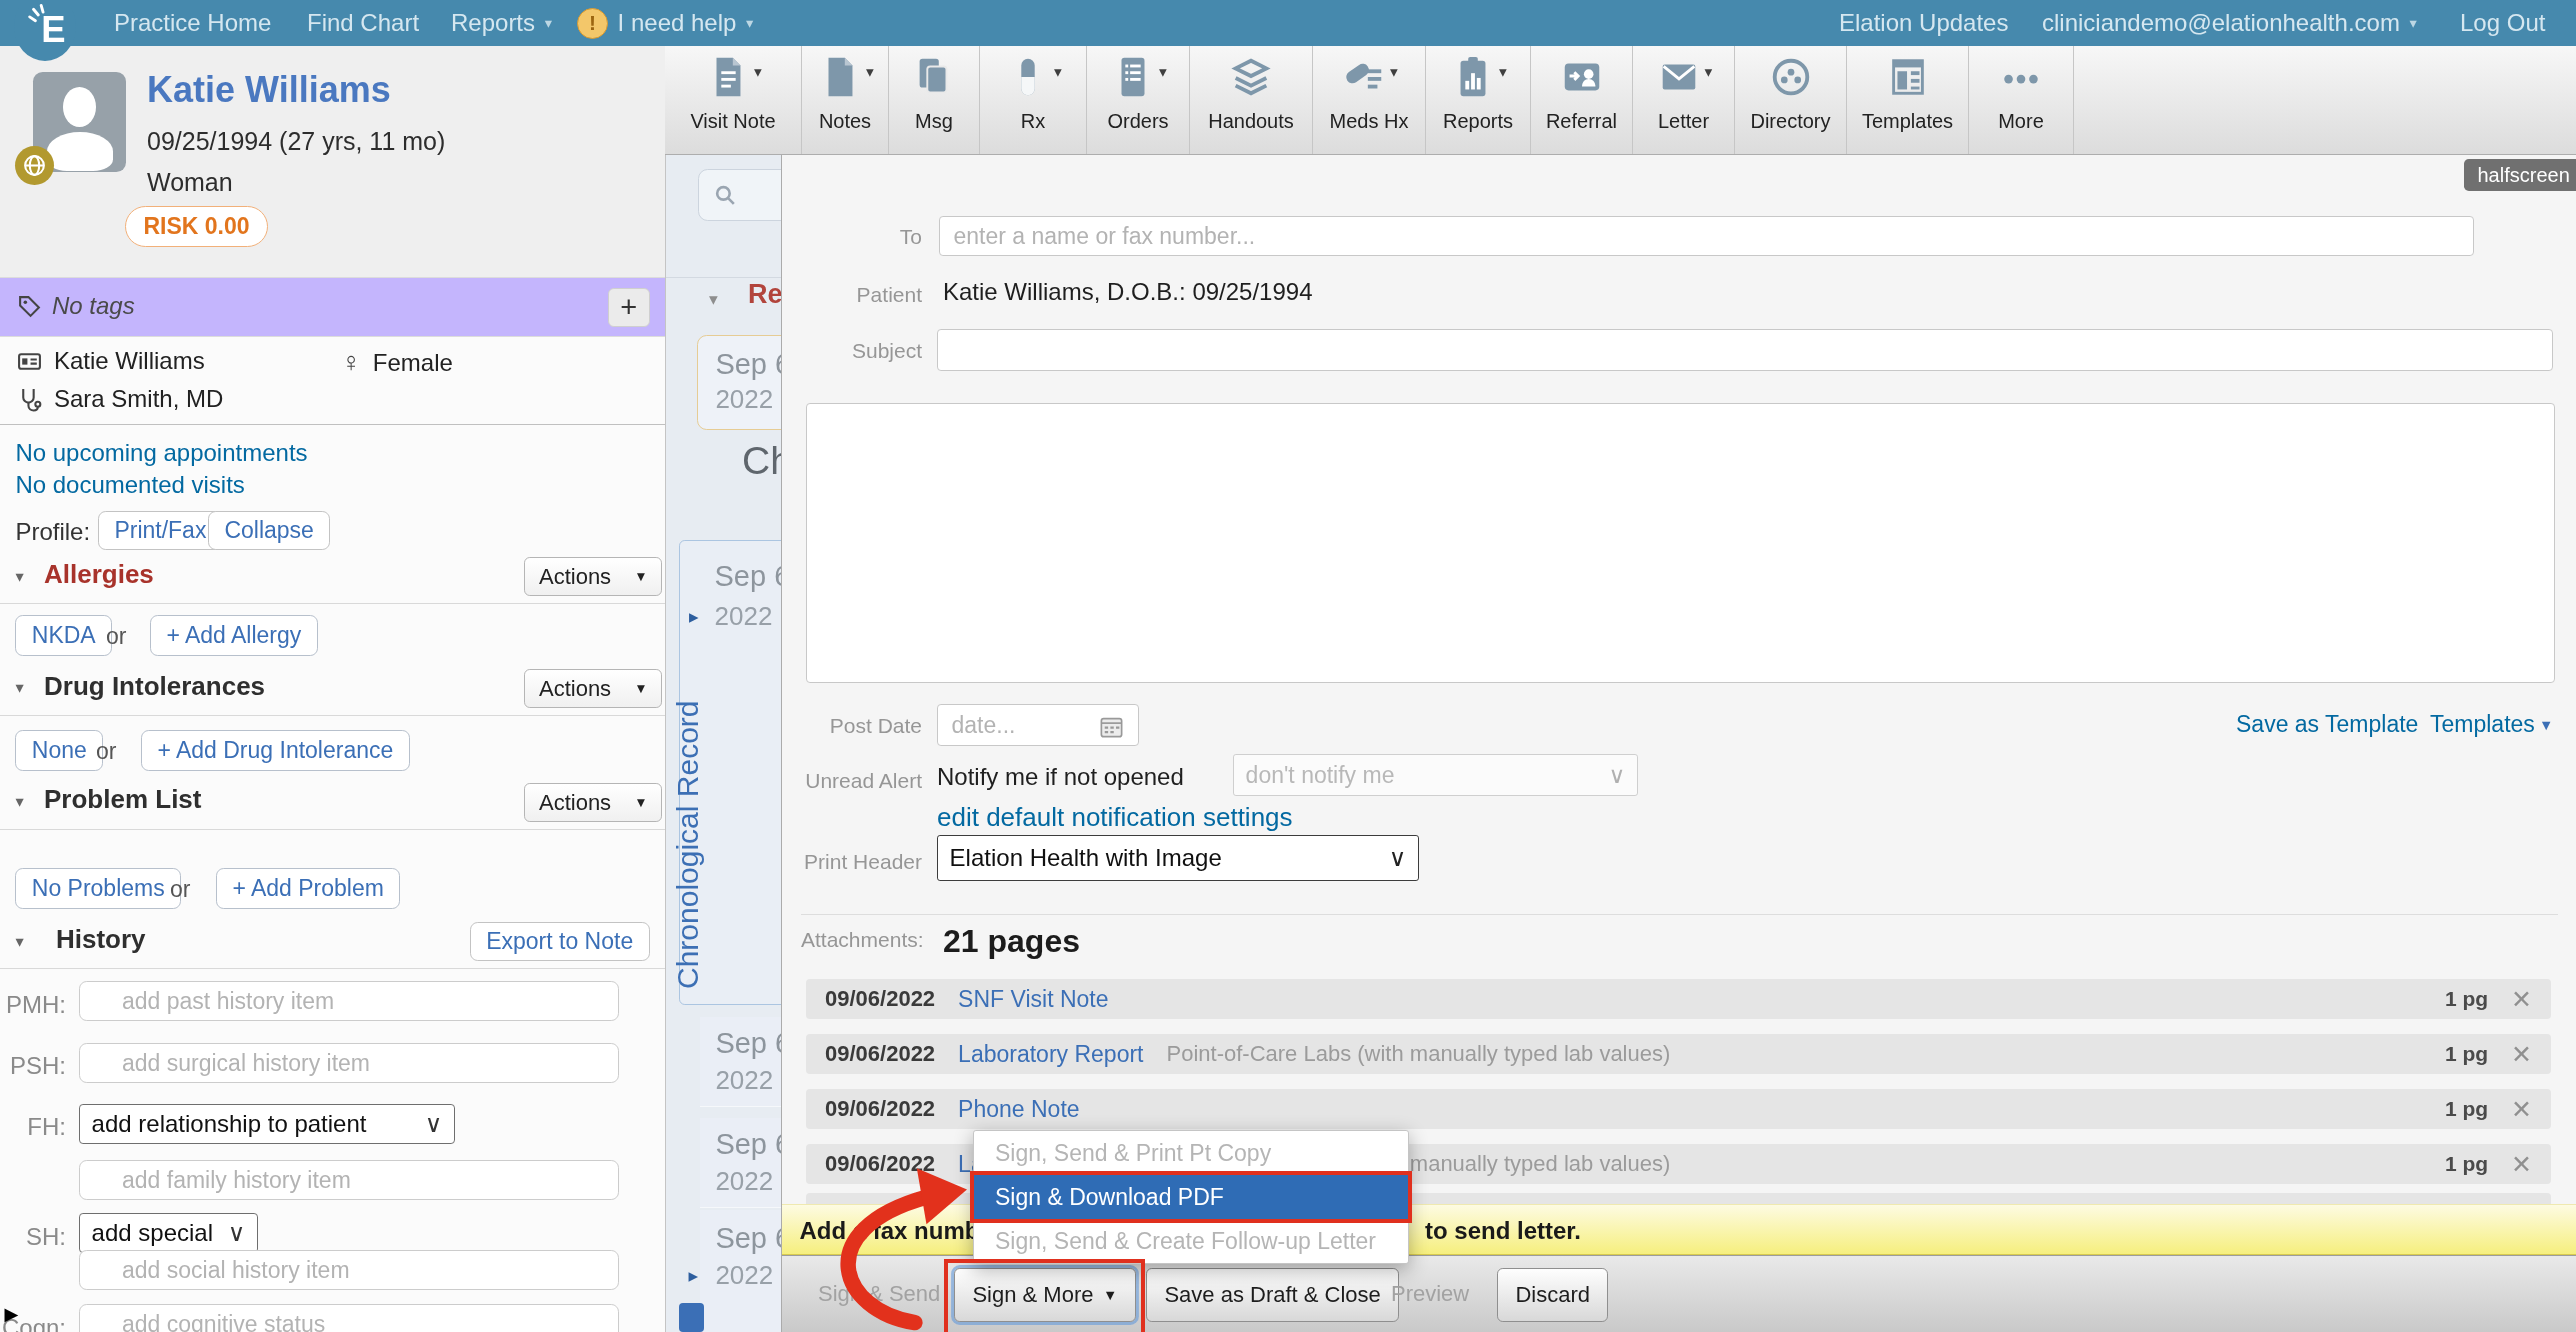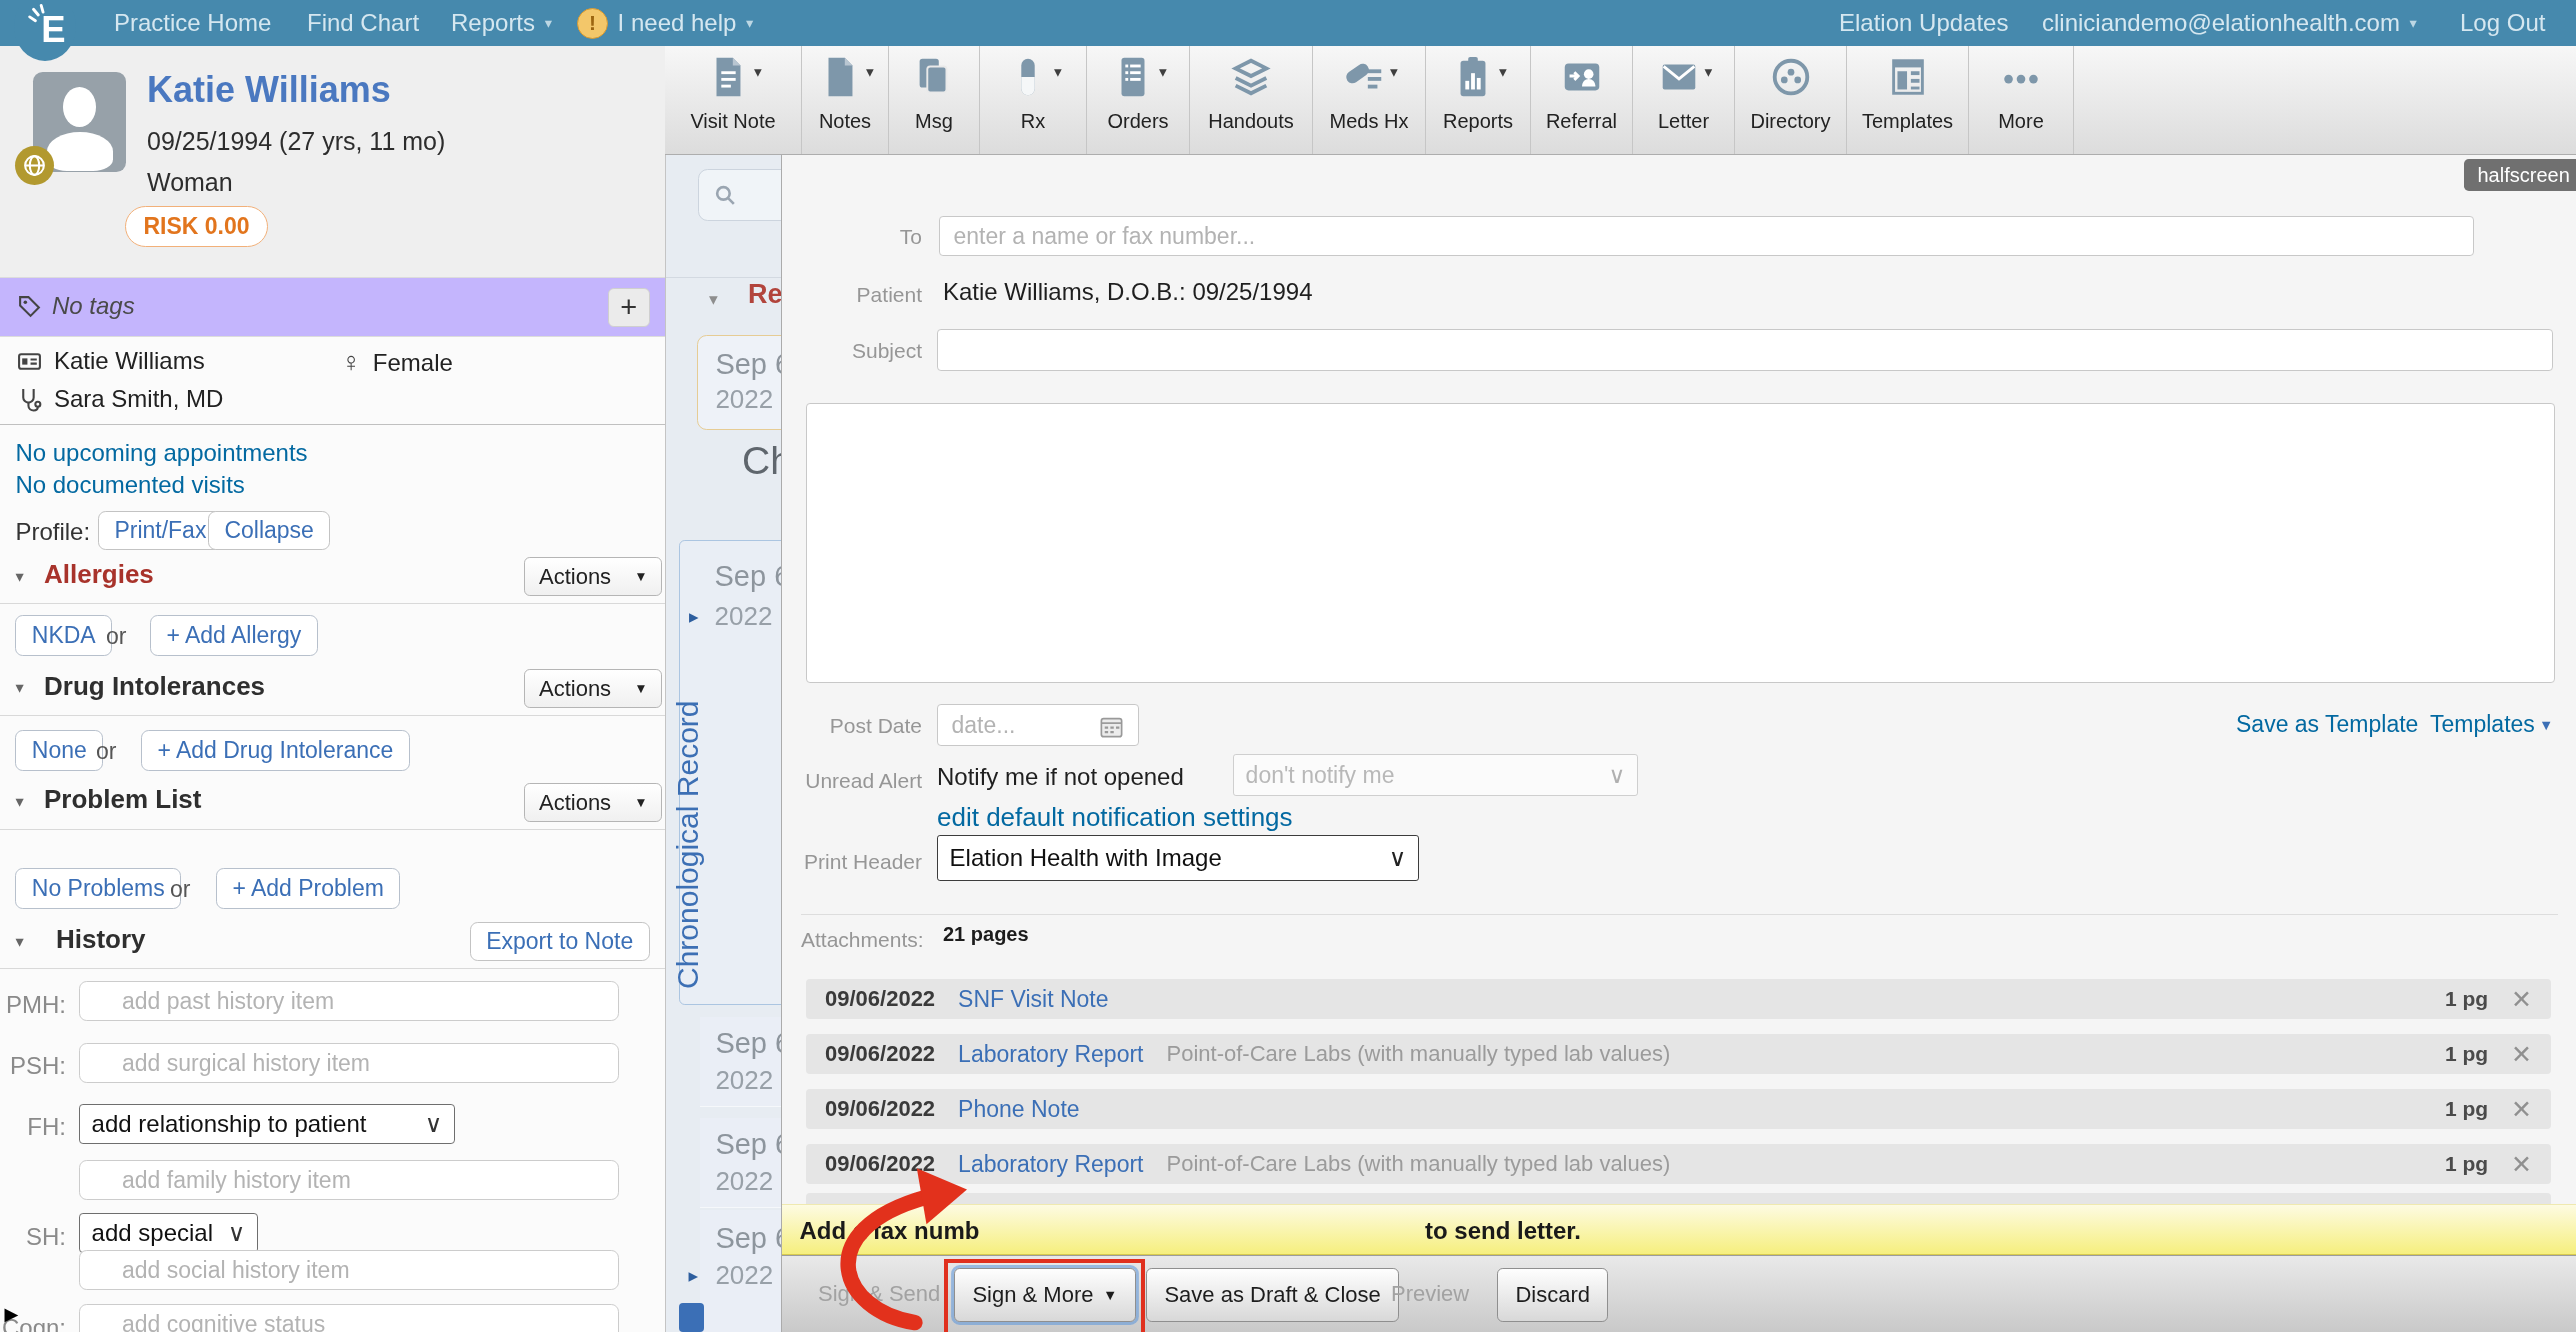--- a/index.html
+++ b/index.html
@@ -493,21 +493,21 @@
     <a class="abs blink" style="left:155px;top:648px;font-size:26px;">edit default notification settings</a>
 
     <span class="flabel" style="top:696px;">Print Header</span>
     <div class="lsel" style="left:155px;top:681px;width:482px;height:46px;background:#fff;border:1.9px solid #3c3c3c;font-size:24px;color:#101010;">
       <span>Elation Health with Image</span>
         <span style="color:#222;">∨</span>
     </div>
 
     <div class="abs" style="left:19px;top:760px;width:1757px;border-top:1px solid #ddd;"></div>
     <span class="flabel" style="top:774px;">Attachments:</span>
-    <span class="abs" style="left:161px;top:769px;font-size:20px;font-weight:bold;color:#1c1c1c;">21 pages</span>
+    <span class="abs" style="left:161px;top:769px;font-size:32px;font-weight:bold;color:#1c1c1c;">21 pages</span>
 
     <div class="arow" style="top:825px;">
       <span class="adate">09/06/2022</span>
       <a class="atitle">SNF Visit Note</a>
       <span class="adesc"></span>
         <span class="asp"></span>
       <span class="apg">1 pg</span>
       <span class="ax">✕</span>
     </div>
     <div class="arow" style="top:880px;">
@@ -555,20 +555,25 @@
       </div>
       <div class="fbtn" style="left:364px;">
           <span>Save as Draft &amp; Close</span>
         </div>
       <span class="fbtn-dis" style="left:609px;">Preview</span>
       <div class="fbtn" style="left:715px;">
           <span>Discard</span>
         </div>
     </div>
 
+    <div id="sign-menu">
+      <div class="mitem">Sign, Send &amp; Print Pt Copy</div>
+      <div class="mitem hl">Sign &amp; Download PDF</div>
+      <div class="mitem">Sign, Send &amp; Create Follow-up Letter</div>
+    </div>
 
     <div class="redbox" style="left:162px;top:1105px;width:193px;height:69px;"></div>
 
     <svg class="abs" style="left:19px;top:993px;" width="222" height="193" viewBox="0 0 230 200">
       <path d="M118 182 C 40 170, 8 86, 130 52" fill="none" stroke="#e2311c" stroke-width="16" stroke-linecap="round"></path>
       <polygon points="172,44 120,22 130,80" fill="#e2311c"></polygon>
     </svg>
   </div>
 
 </div>

